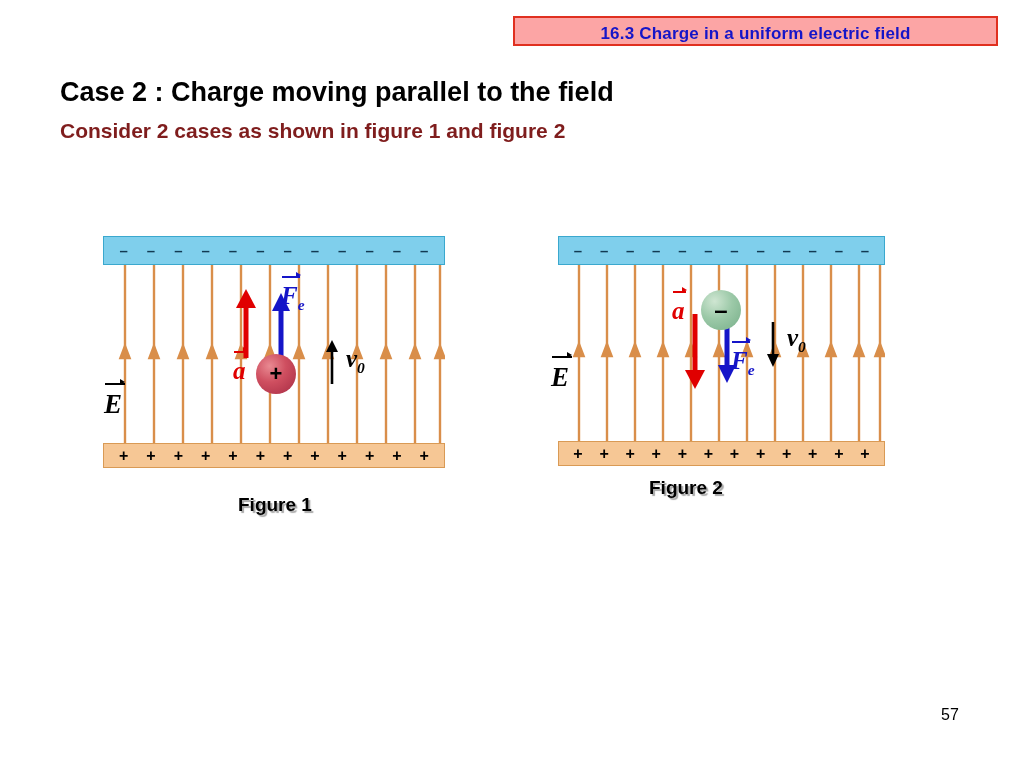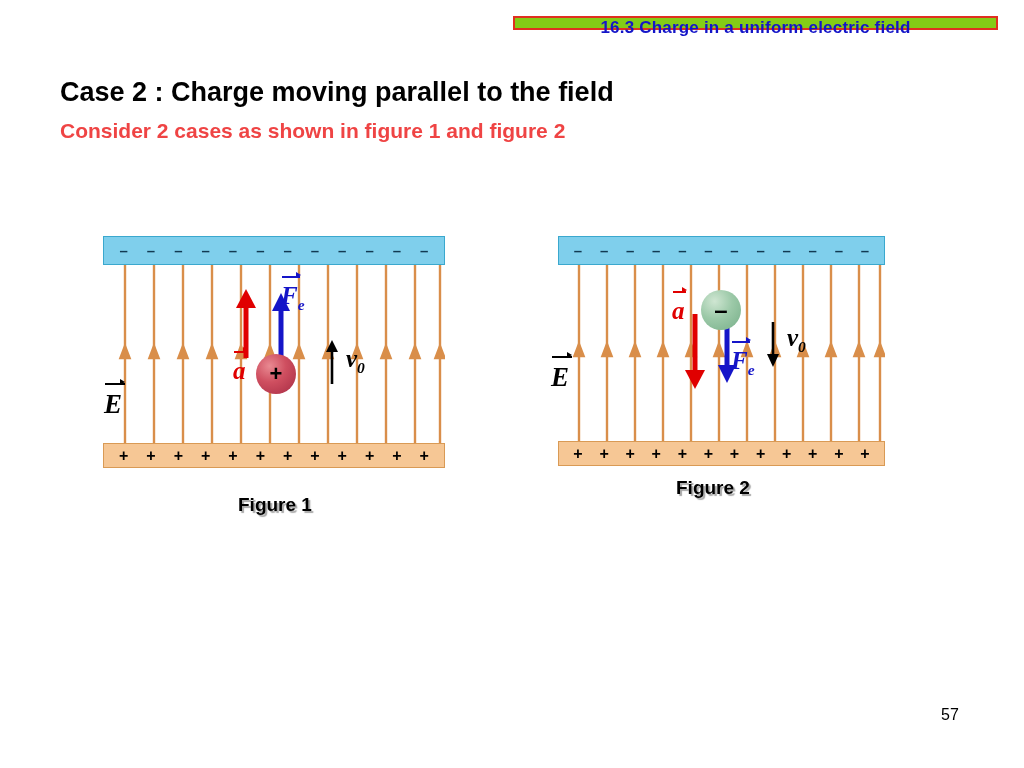--- a/index.html
+++ b/index.html
@@ -14,25 +14,25 @@
     font-family: "Liberation Sans", sans-serif;
     overflow: hidden;
   }
 
   
   #header-banner {
     position: absolute;
     left: 513px;
     top: 16px;
     width: 485px;
-    height: 14px;
+    height: 30px;
     border: 2px solid #E03020;
-    background: #84cc16;
+    background: #fca5a5;
     display: flex;
-    align-items: flex-start;
+    align-items: flex-end;
     justify-content: center;
     box-sizing: border-box;
   }
   #header-banner .banner-text {
     color: #1515C8;
     font-size: 17px;
     font-weight: bold;
     letter-spacing: 0.2px;
     white-space: nowrap;
   }
@@ -46,21 +46,21 @@
     font-weight: bold;
     color: #000000;
     white-space: nowrap;
   }
   #subtitle {
     position: absolute;
     left: 60px;
     top: 119px;
     font-size: 21px;
     font-weight: bold;
-    color: #ef4444;
+    color: #7f1d1d;
     white-space: nowrap;
   }
 
   
   .figure-block { position: absolute; }
 
   .plate {
     position: absolute;
     left: 0;
     box-sizing: border-box;
@@ -369,15 +369,15 @@
     <span class="sign">+</span>
     <span class="sign">+</span>
     <span class="sign">+</span>
     <span class="sign">+</span>
     <span class="sign">+</span>
     <span class="sign">+</span>
     <span class="sign">+</span>
   </div>
 </div>
 
-<div class="fig-caption" style="left:676px; top:477px;">Figure 2</div>
+<div class="fig-caption" style="left:649px; top:477px;">Figure 2</div>
 
 <div id="page-number">57</div>
 
 </body></html>

